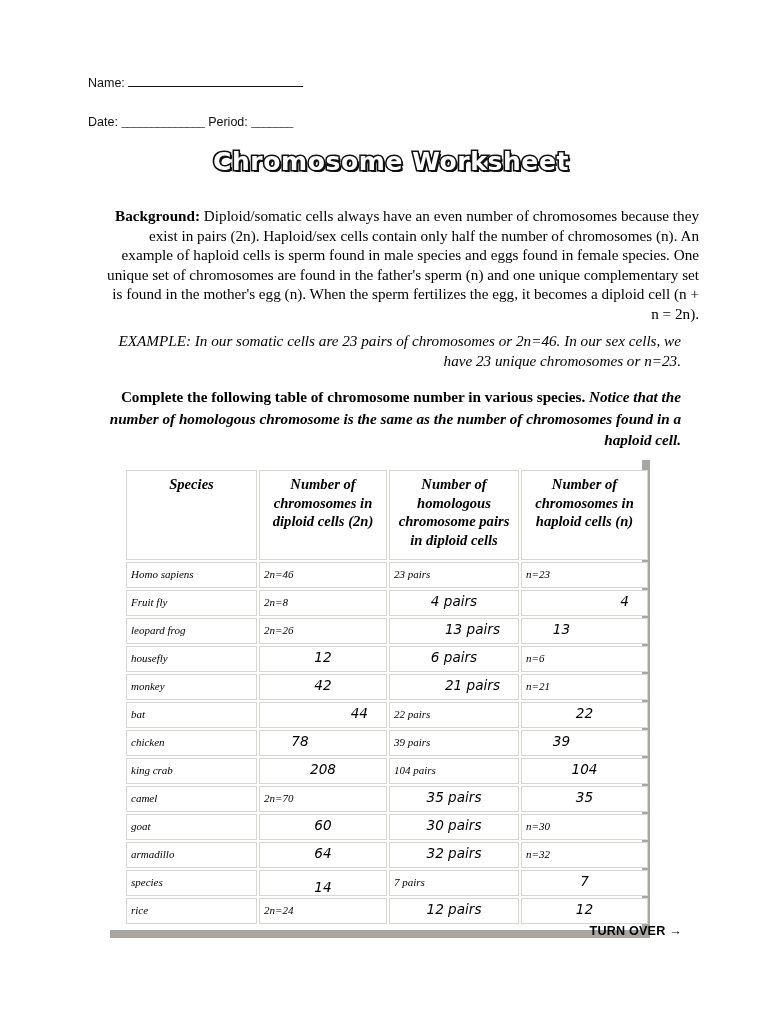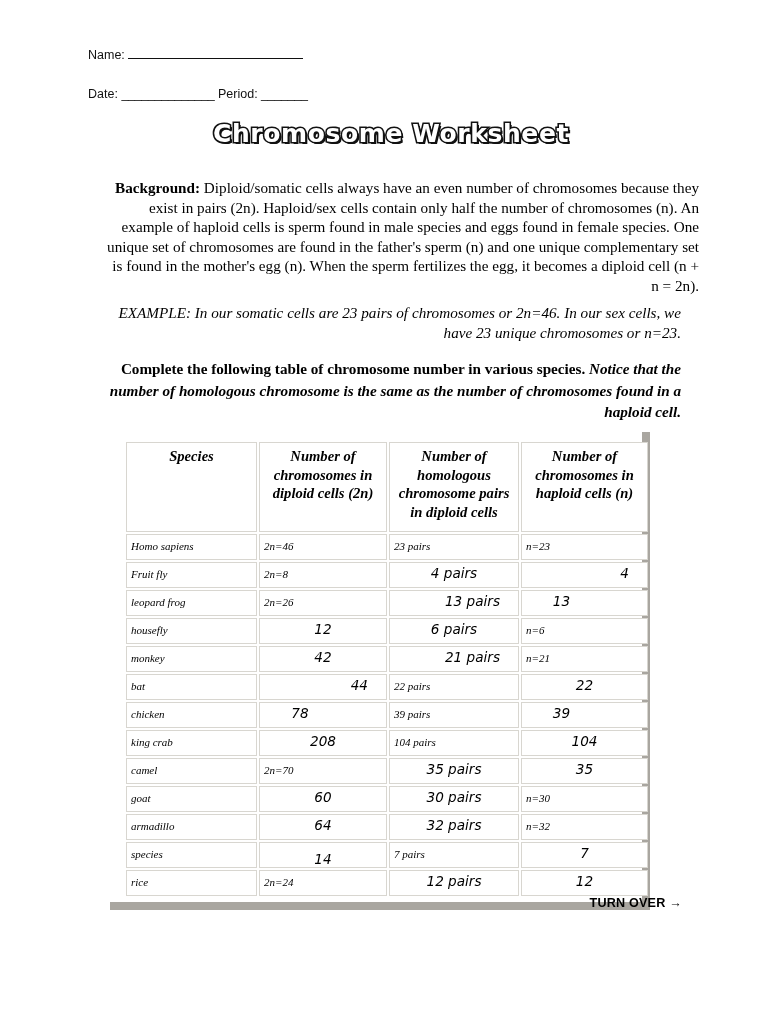--- a/index.html
+++ b/index.html
@@ -13,41 +13,42 @@
     position: relative;
     font-family: "Liberation Serif", serif;
     color: #000000;
     overflow: hidden;
   }
 
   .page {
     position: absolute;
     inset: 0;
     padding: 1px;
+    margin-top: 28px;
   }
 
   
   .idblock {
     position: absolute;
     left: 88px;
     top: 44px;
     font-family: "Liberation Sans", sans-serif;
     font-size: 12.5px;
     color: #111;
   }
   .idline { height: 23px; line-height: 23px; white-space: nowrap; }
   .name-rule {
     display: inline-block;
     width: 175px;
     border-bottom: 1.4px solid #111;
     height: 11px;
     vertical-align: baseline;
     margin-left: 3px;
   }
-  .usc { letter-spacing: -0.3px; }
+  .usc { letter-spacing: -0.3px; font-family: Liberation Serif, serif; }
 
   
   .title {
     position: absolute;
     left: 12px;
     right: 0;
     top: 119px;
     text-align: center;
     font-family: "DejaVu Sans", sans-serif;
     font-weight: bold;

